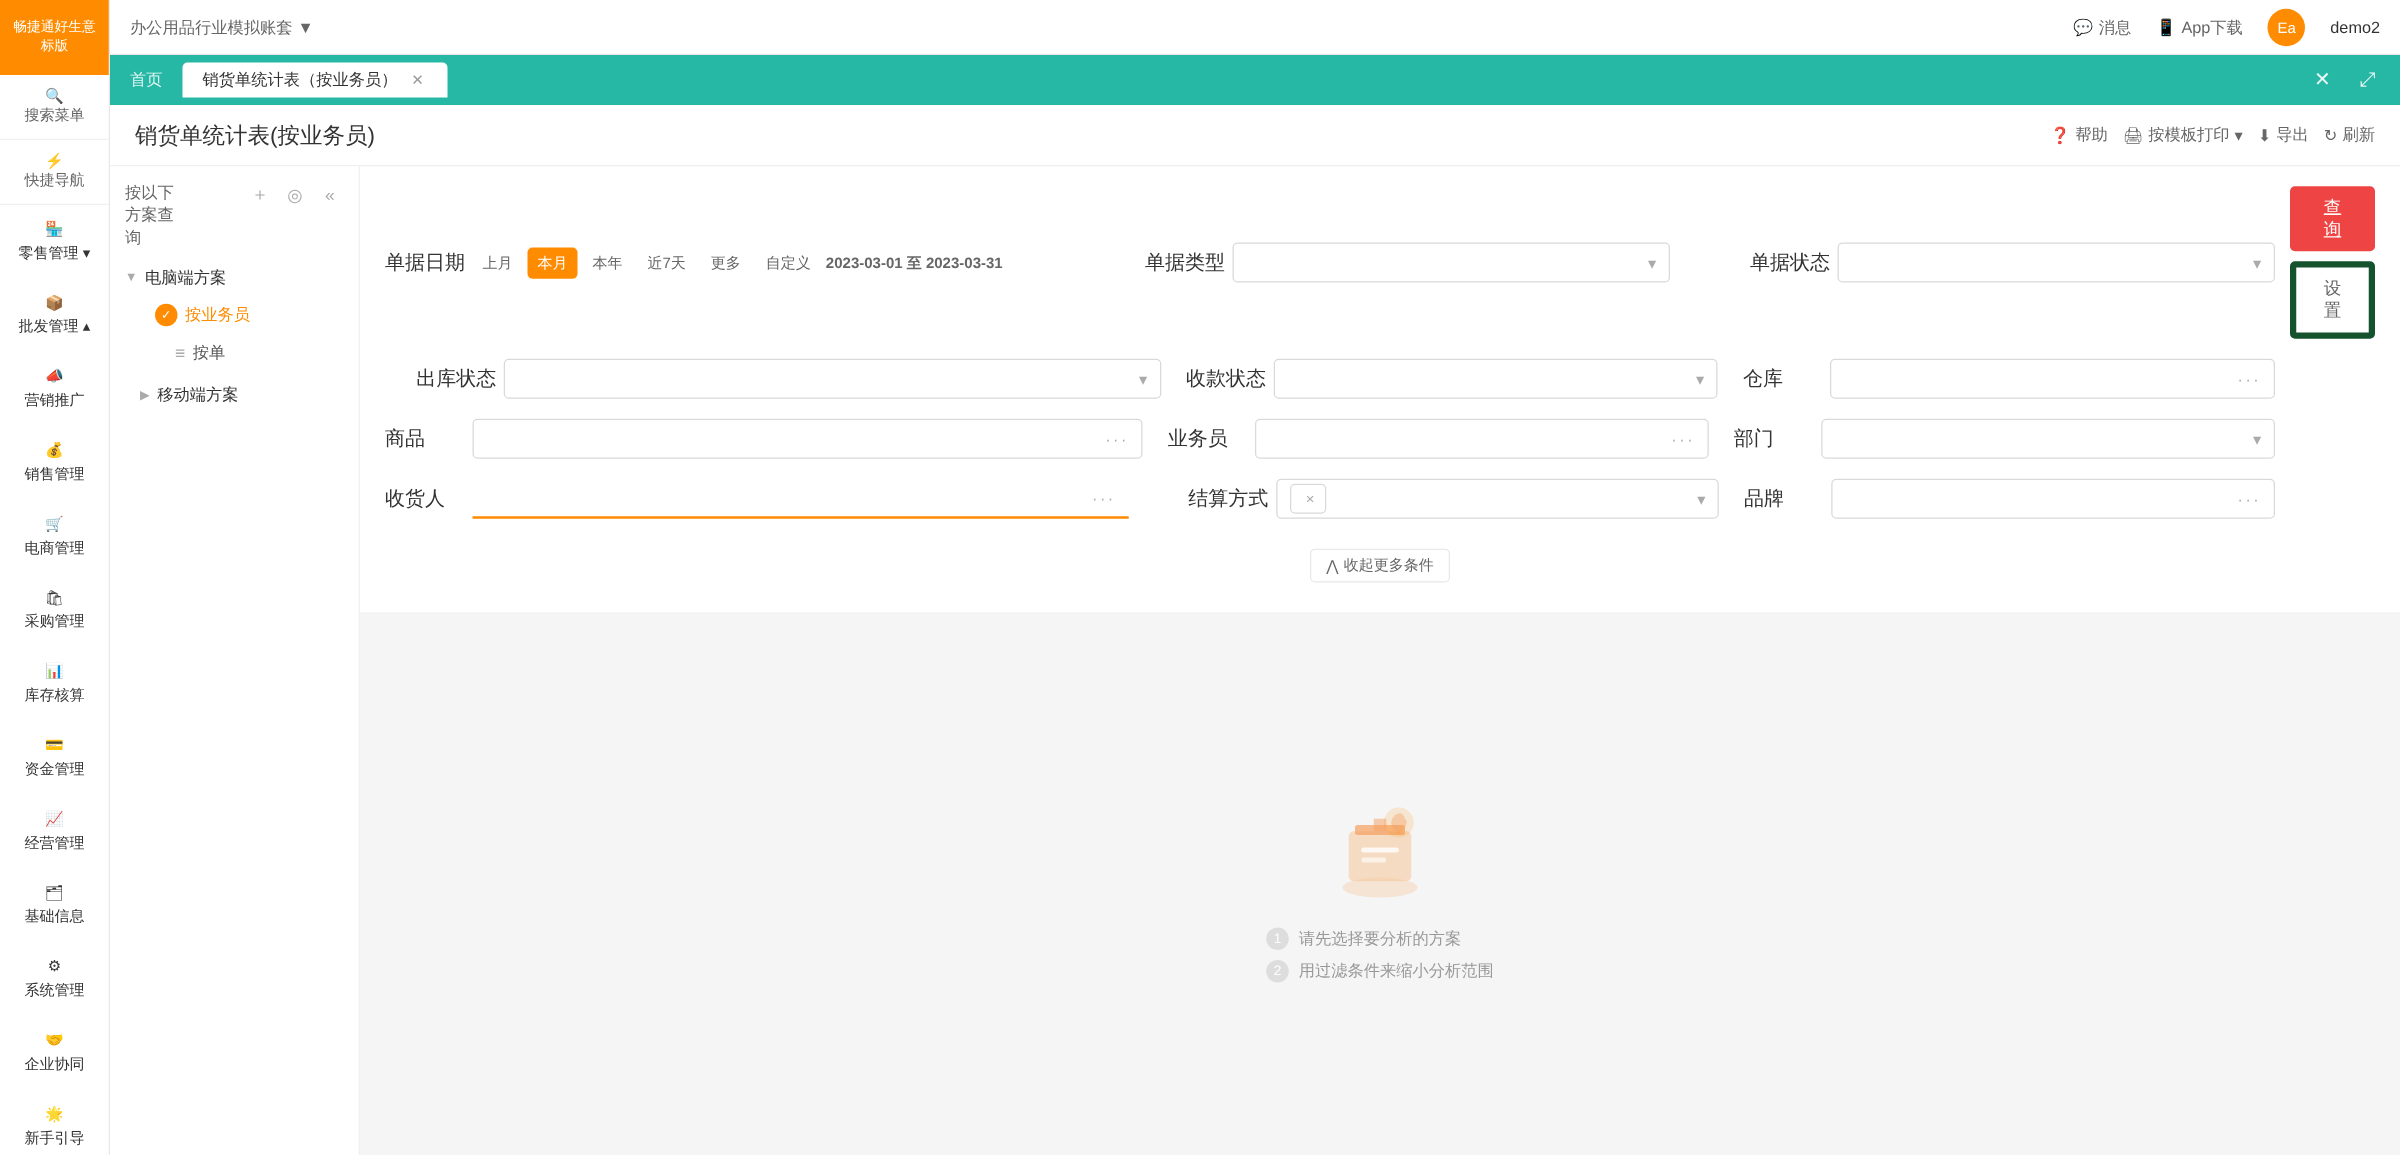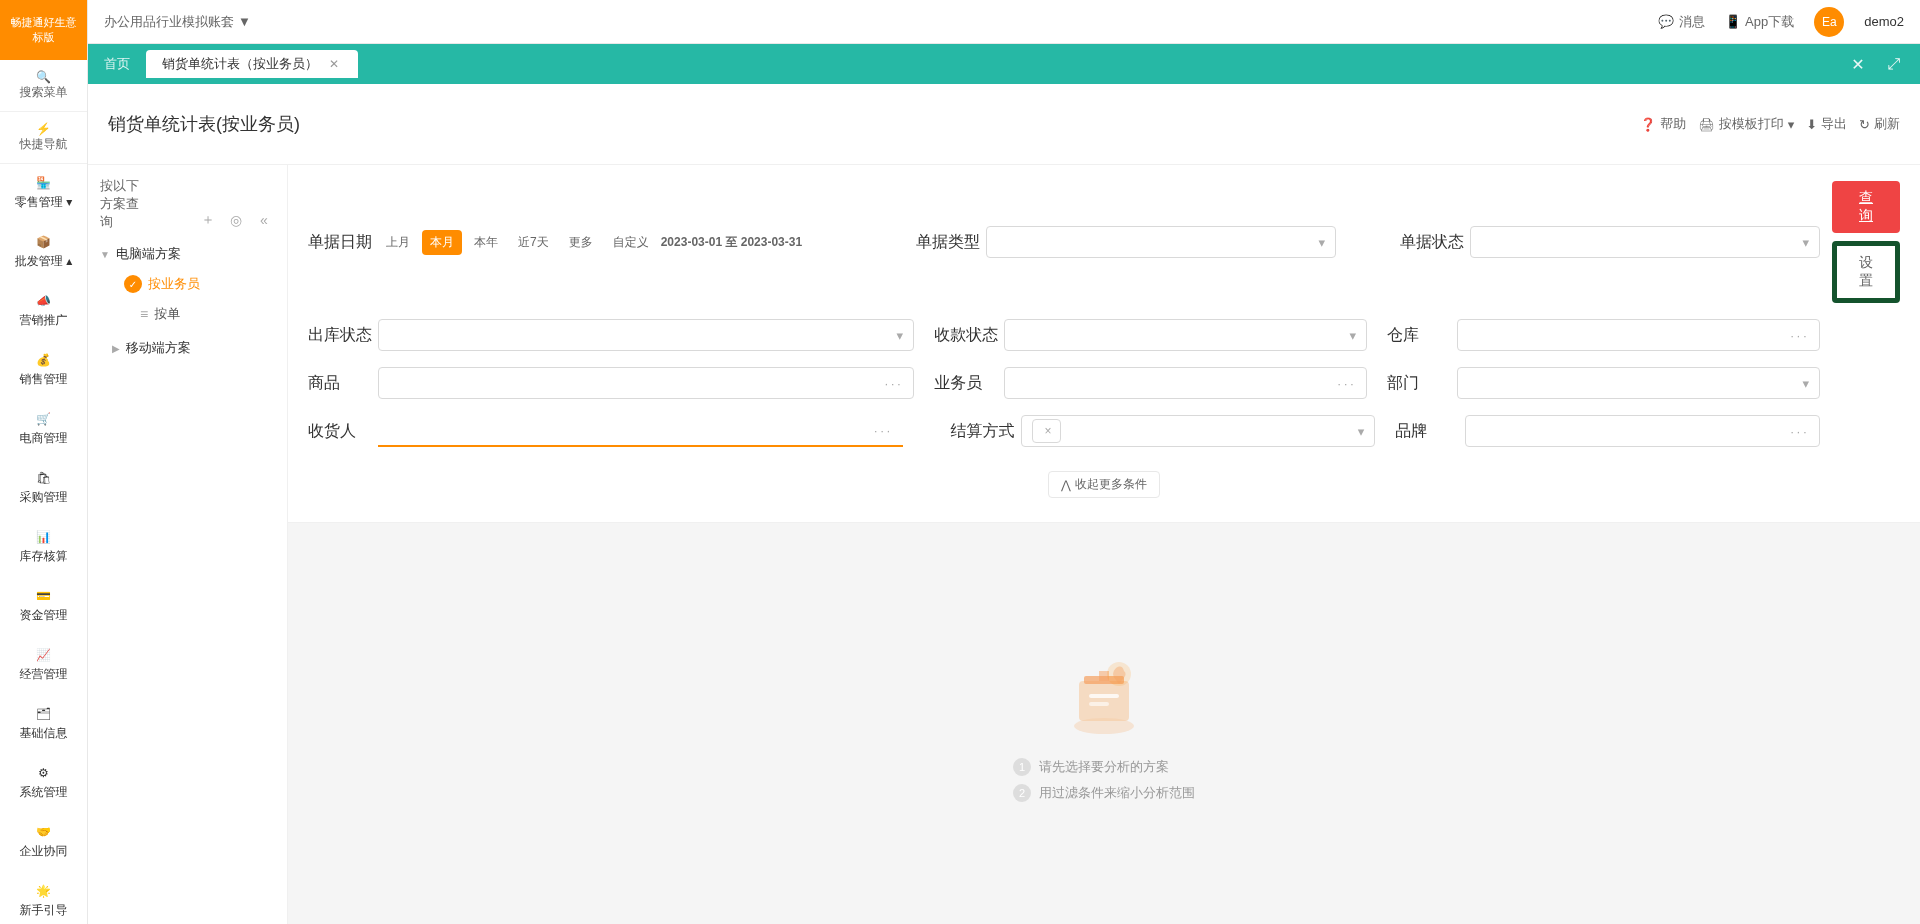--- a/index.html
+++ b/index.html
@@ -29,31 +29,31 @@
     
     .tabbar { height: 40px; background: #26b8a5; display: flex; align-items: center; padding: 0 0; flex-shrink: 0; }
     .tab { height: 28px; padding: 0 16px; display: flex; align-items: center; gap: 8px; cursor: pointer; font-size: 13px; color: rgba(255,255,255,0.85); }
     .tab.active { background: #fff; color: #333; border-radius: 4px 4px 0 0; }
     .tab-close { color: #999; font-size: 12px; display: flex; align-items: center; justify-content: center; width: 16px; height: 16px; border-radius: 50%; }
     .tabbar-actions { margin-left: auto; display: flex; gap: 8px; padding-right: 12px; }
     .tabbar-action-btn { color: rgba(255,255,255,0.9); cursor: pointer; font-size: 16px; width: 28px; height: 28px; display: flex; align-items: center; justify-content: center; }
 
     
     .content { flex: 1; background: #f5f5f5; overflow: hidden; display: flex; flex-direction: column; }
-    .page-header { background: #fff; padding: 28px 20px; display: flex; align-items: center; border-bottom: 1px solid #f0f0f0; }
+    .page-header { background: #fff; padding: 12px 20px; display: flex; align-items: center; border-bottom: 1px solid #f0f0f0; }
     .page-title { font-size: 18px; font-weight: 500; color: #333; flex: 1; }
     .page-actions { display: flex; gap: 12px; align-items: center; }
     .page-action { display: flex; align-items: center; gap: 4px; color: #666; font-size: 13px; cursor: pointer; }
 
     
     .content-body { flex: 1; display: flex; overflow: hidden; }
 
     
     .left-panel { width: 200px; background: #fff; border-right: 1px solid #f0f0f0; padding: 12px 0; flex-shrink: 0; }
-    .left-panel-header { padding: 0 12px 8px; display: flex; align-items: flex-end; justify-content: space-between; gap: 48px; }
+    .left-panel-header { padding: 0 12px 8px; display: flex; align-items: flex-start; justify-content: space-between; gap: 48px; }
     .left-panel-title { font-size: 13px; color: #666; }
     .left-panel-icons { display: flex; gap: 6px; }
     .left-panel-icon { width: 22px; height: 22px; display: flex; align-items: center; justify-content: center; color: #aaa; cursor: pointer; font-size: 14px; }
     .plan-group { margin-bottom: 4px; }
     .plan-group-header { padding: 6px 12px; display: flex; align-items: center; gap: 6px; font-size: 13px; color: #333; cursor: pointer; }
     .plan-item { padding: 6px 12px 6px 36px; display: flex; align-items: center; gap: 6px; font-size: 13px; color: #333; cursor: pointer; }
     .plan-item.active { color: #ff8c00; }
     .plan-item-icon { width: 18px; height: 18px; border-radius: 50%; background: #ff8c00; display: flex; align-items: center; justify-content: center; color: #fff; font-size: 10px; }
     .plan-sub-item { padding: 6px 12px 6px 52px; display: flex; align-items: center; gap: 6px; font-size: 13px; color: #555; cursor: pointer; }
     .plan-group-mobile { padding: 6px 12px 6px 24px; display: flex; align-items: center; gap: 6px; font-size: 13px; color: #333; cursor: pointer; }
@@ -293,21 +293,21 @@
                 <span style="color:#aaa;">▾</span>
               </div>
             </div>
             <div style="width: 80px; display:flex; flex-direction:column; gap:8px; padding-left: 12px; flex-shrink:0;">
               <button class="btn-query">查询</button>
               <button class="btn-settings">设置</button>
             </div>
           </div>
 
           <div class="filter-row">
-            <div class="filter-item" style="flex:1.4;">
+            <div class="filter-item" style="flex:1.4;margin-left:25px;">
               <span class="filter-label">出库状态</span>
               <div class="filter-input-wrap" style="flex:1;">
                 <span></span>
                 <span style="color:#aaa;">▾</span>
               </div>
             </div>
             <div class="filter-separator"></div>
             <div class="filter-item" style="flex:1;">
               <span class="filter-label">收款状态</span>
               <div class="filter-input-wrap">

